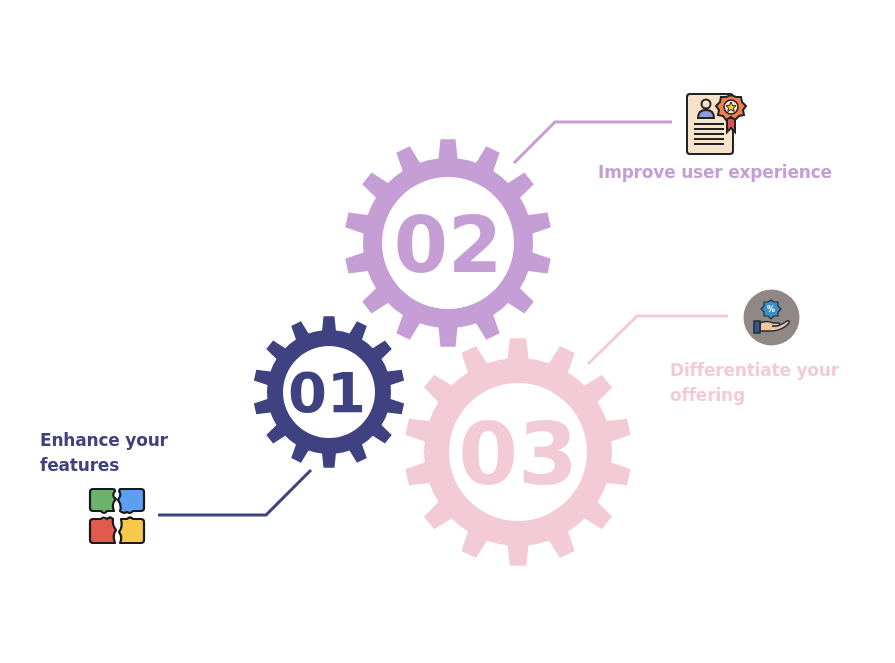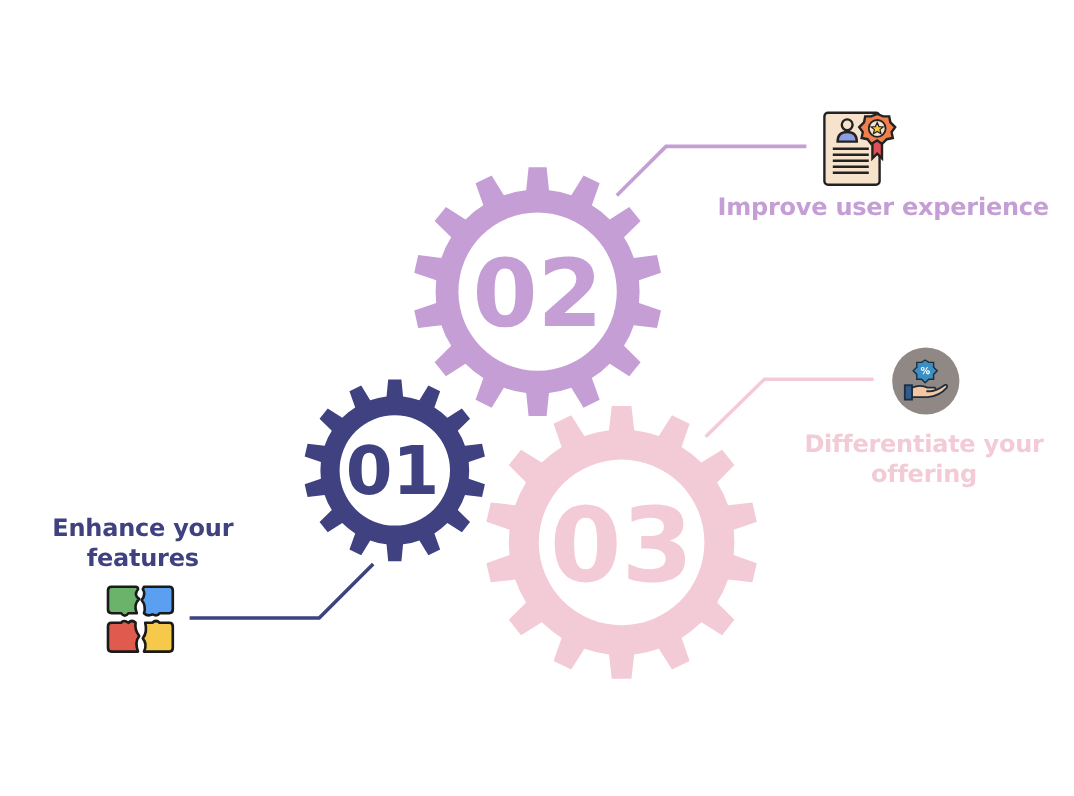--- a/index.html
+++ b/index.html
@@ -1,20 +1,20 @@
 <!DOCTYPE html>
 <html><head>
 <meta charset="utf-8">
 <style>
   html, body { margin: 0; padding: 0; background: #ffffff; }
   body { width: 895px; height: 663px; position: relative; overflow: hidden;
          font-family: "DejaVu Sans", "Liberation Sans", sans-serif; }
   #stage { position: absolute; left: 0; top: 0; width: 895px; height: 663px; }
   .gear-num { font-family: "DejaVu Sans", sans-serif; font-weight: bold; }
-  .label { position: absolute; font-weight: bold; font-size: 20px; line-height: 25px; text-align: center; white-space: nowrap; letter-spacing: -0.2px; }
+  .label { position: absolute; font-weight: bold; font-size: 17px; line-height: 25px; white-space: nowrap; letter-spacing: -0.2px; }
   .icon { position: absolute; }
 </style>
 </head>
 <body>
 
 <div id="stage">
   <svg width="895" height="663" viewBox="0 0 895 663" xmlns="http://www.w3.org/2000/svg" style="position:absolute;left:0;top:0">
 
     <polyline points="514,163 555,122 672,122" fill="none" stroke="#c49ed4" stroke-width="3"></polyline>
     <polyline points="588,364 637,316 728,316" fill="none" stroke="#f3cbd6" stroke-width="3"></polyline>

